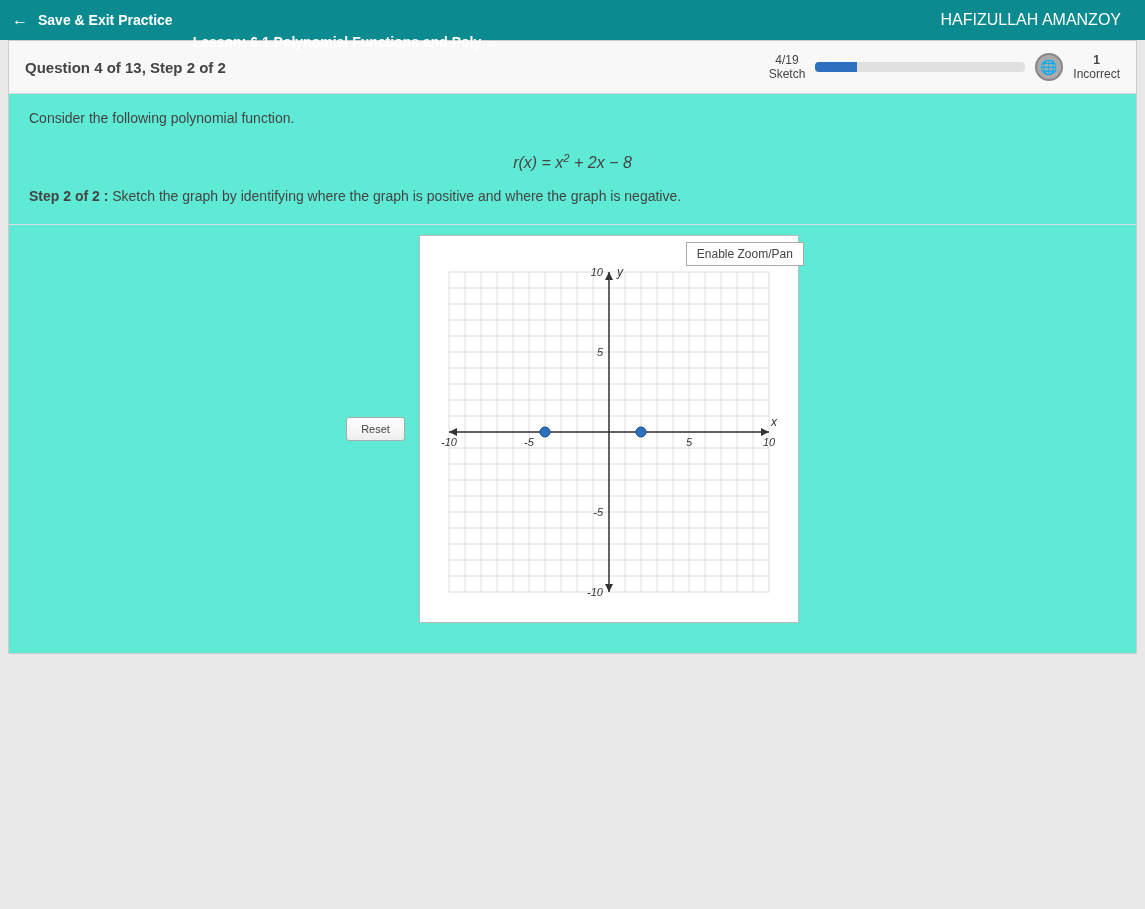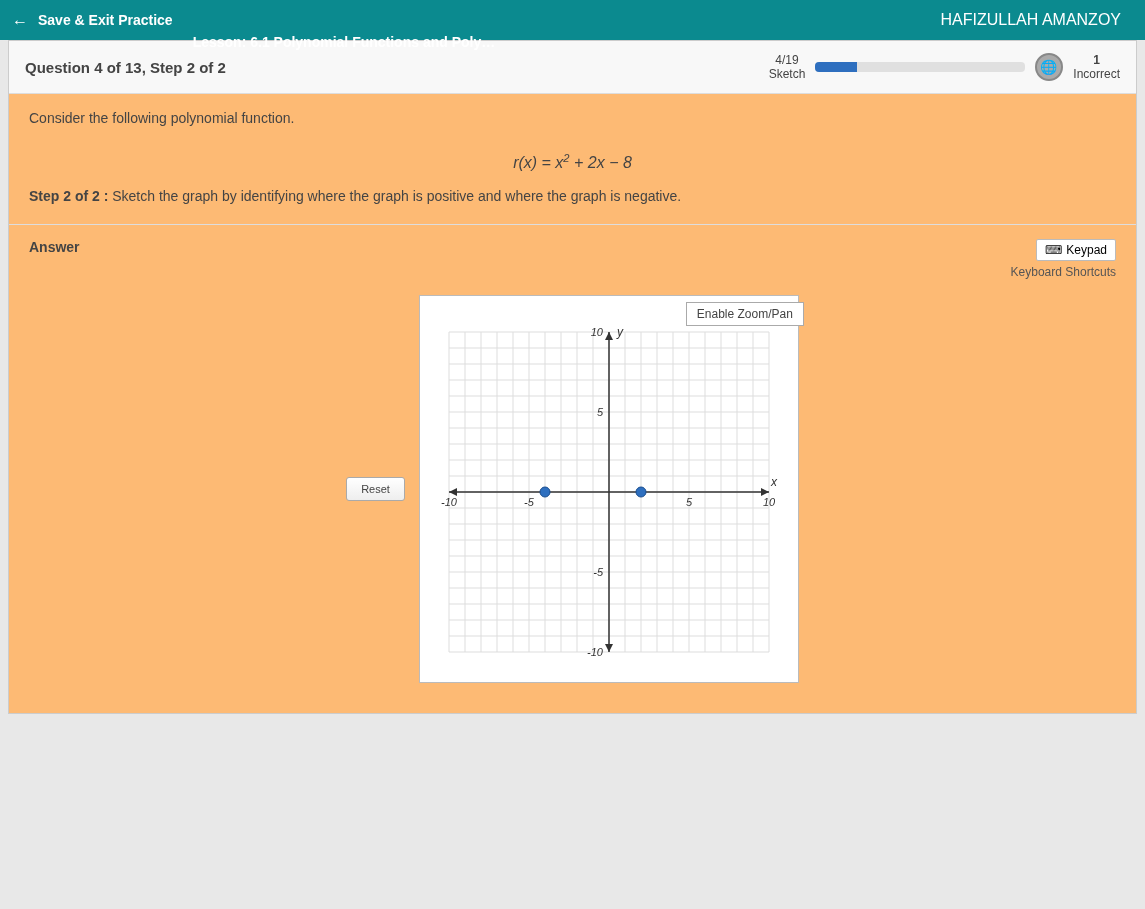--- a/index.html
+++ b/index.html
@@ -20,21 +20,21 @@
     color: #fff;
   }
   .top-bar .left { display: flex; align-items: center; gap: 10px; }
   .top-bar .back-icon { font-size: 16px; }
   .top-bar .save-exit { font-weight: bold; font-size: 14px; }
   .top-bar .lesson { font-size: 14px; margin-left: 10px; font-weight: bold; margin-top: 44px; }
   .top-bar .spacer { flex: 1; }
   .top-bar .user { font-weight: normal; font-size: 16px; margin-right: 12px; }
 
   .content {
-    background: #fdba74;
+    background: #5eead4;
     margin: 0 8px;
     border: 1px solid #ccc;
   }
 
   .header-row {
     display: flex;
     align-items: center;
     padding: 12px 16px;
     border-bottom: 1px solid #ddd;
     background: #f8f8f8;
@@ -167,30 +167,20 @@
   <div class="question-body">
     <div class="intro">Consider the following polynomial function.</div>
     <div class="formula">
       <span>r(x) = </span><span>x</span><sup>2</sup><span> + 2x − 8</span>
     </div>
     <div class="step">
       <b>Step 2 of 2 :</b><span>  Sketch the graph by identifying where the graph is positive and where the graph is negative.</span>
     </div>
   </div>
 
-  <div class="answer-head">
-    <div class="answer-label">Answer</div>
-    <div class="right-tools">
-      <button class="keypad-btn">
-        <span>⌨</span>
-        <span>Keypad</span>
-      </button>
-      <div class="kb-shortcuts">Keyboard Shortcuts</div>
-    </div>
-  </div>
 
 
   <div class="graph-area">
     <button class="reset-btn">Reset</button>
 
     <div class="graph-box">
       <div class="zoom-wrap">
         <button class="zoom-btn">Enable Zoom/Pan</button>
       </div>
       <svg class="graph-svg" width="360" height="360" viewBox="0 0 360 360">

